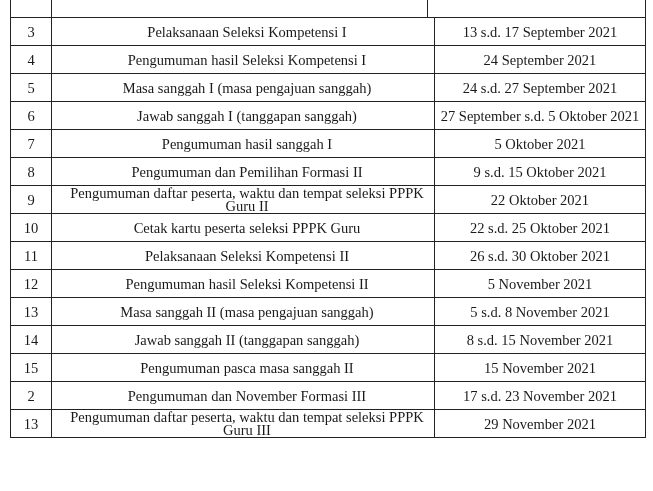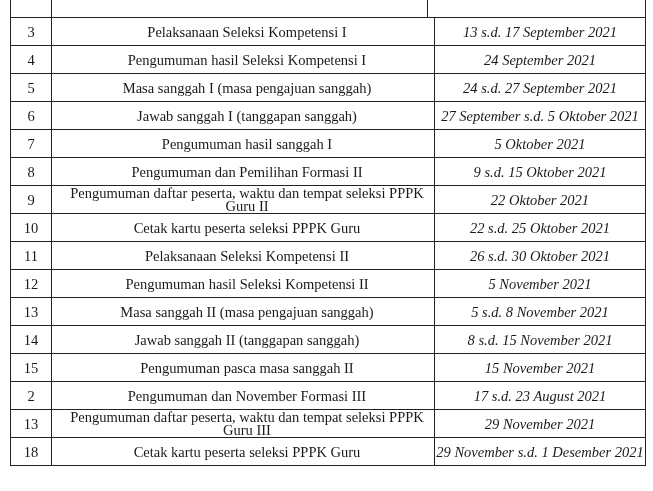--- a/index.html
+++ b/index.html
@@ -5,21 +5,21 @@
   html, body { margin:0; padding:0; background:#ffffff; }
   body { width:653px; height:491px; position:relative; overflow:hidden;
          font-family:"Liberation Serif", "DejaVu Serif", serif; color:#1a1a1a; }
   .stub { position:absolute; top:0; height:18px; border-left:1.5px solid #222; }
   table { position:absolute; left:10px; top:17px; border-collapse:collapse;
           table-layout:fixed; width:636px; }
   td { border:1.5px solid #222; font-size:14.5px; line-height:14px; padding:0;
        height:27px; vertical-align:middle; }
   td.no { width:40px; text-align:center; }
   td.act { width:374px; padding-left:8px; text-align:center; }
-  td.date { text-align:center;font-style:italic; }
+  td.date { text-align:center; }
   tr.two td.act { line-height:12.5px;margin-top:39px; }
 </style>
 </head>
 <body>
 
 <div class="stub" style="left:10px"></div>
 <div class="stub" style="left:51px"></div>
 <div class="stub" style="left:427px"></div>
 <div class="stub" style="left:645px"></div>
 
@@ -86,26 +86,21 @@
         <td class="date">8 s.d. 15 November 2021</td>
       </tr>
     <tr>
         <td class="no">15</td>
         <td class="act">Pengumuman pasca masa sanggah II</td>
         <td class="date">15 November 2021</td>
       </tr>
     <tr>
         <td class="no">2</td>
         <td class="act">Pengumuman dan November Formasi III</td>
-        <td class="date">17 s.d. 23 August 2021</td>
+        <td class="date">17 s.d. 23 November 2021</td>
       </tr>
     <tr class="two">
         <td class="no">13</td>
         <td class="act">Pengumuman daftar peserta, waktu dan tempat seleksi PPPK Guru III</td>
         <td class="date">29 November 2021</td>
       </tr>
-    <tr>
-        <td class="no">18</td>
-        <td class="act">Cetak kartu peserta seleksi PPPK Guru</td>
-        <td class="date">29 November s.d. 1 Desember 2021</td>
-      </tr>
   </tbody>
 </table>
 
 </body></html>

